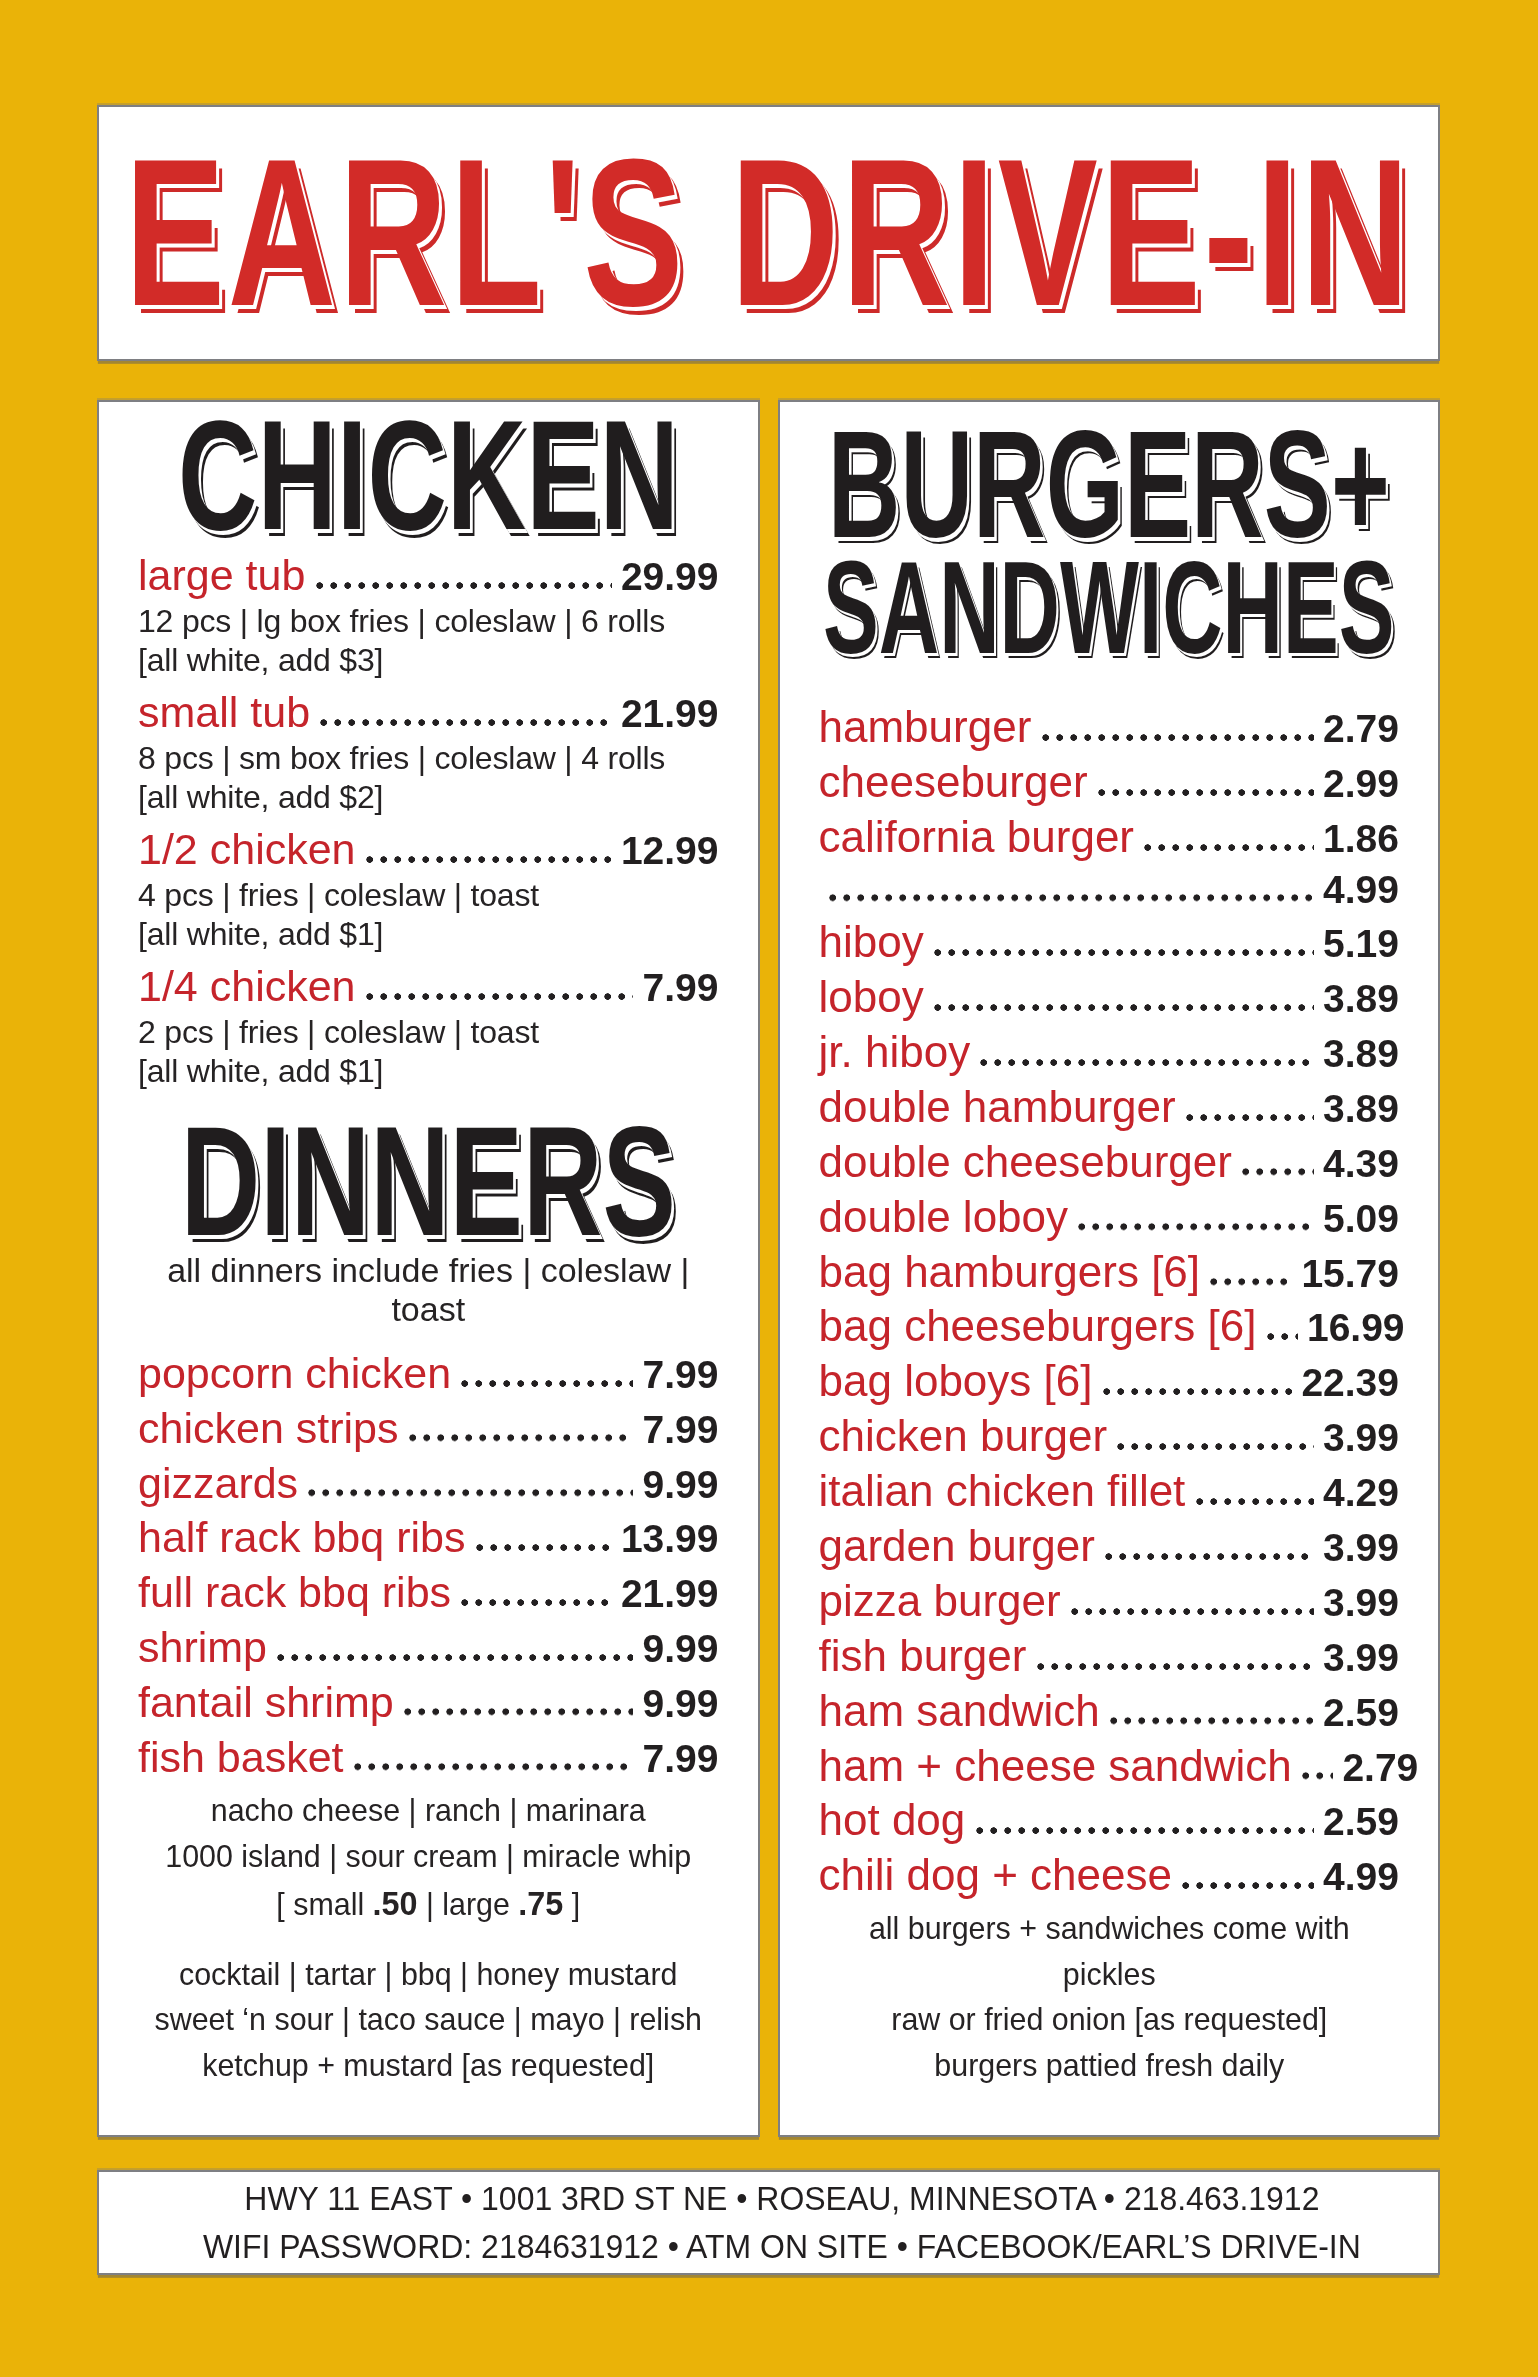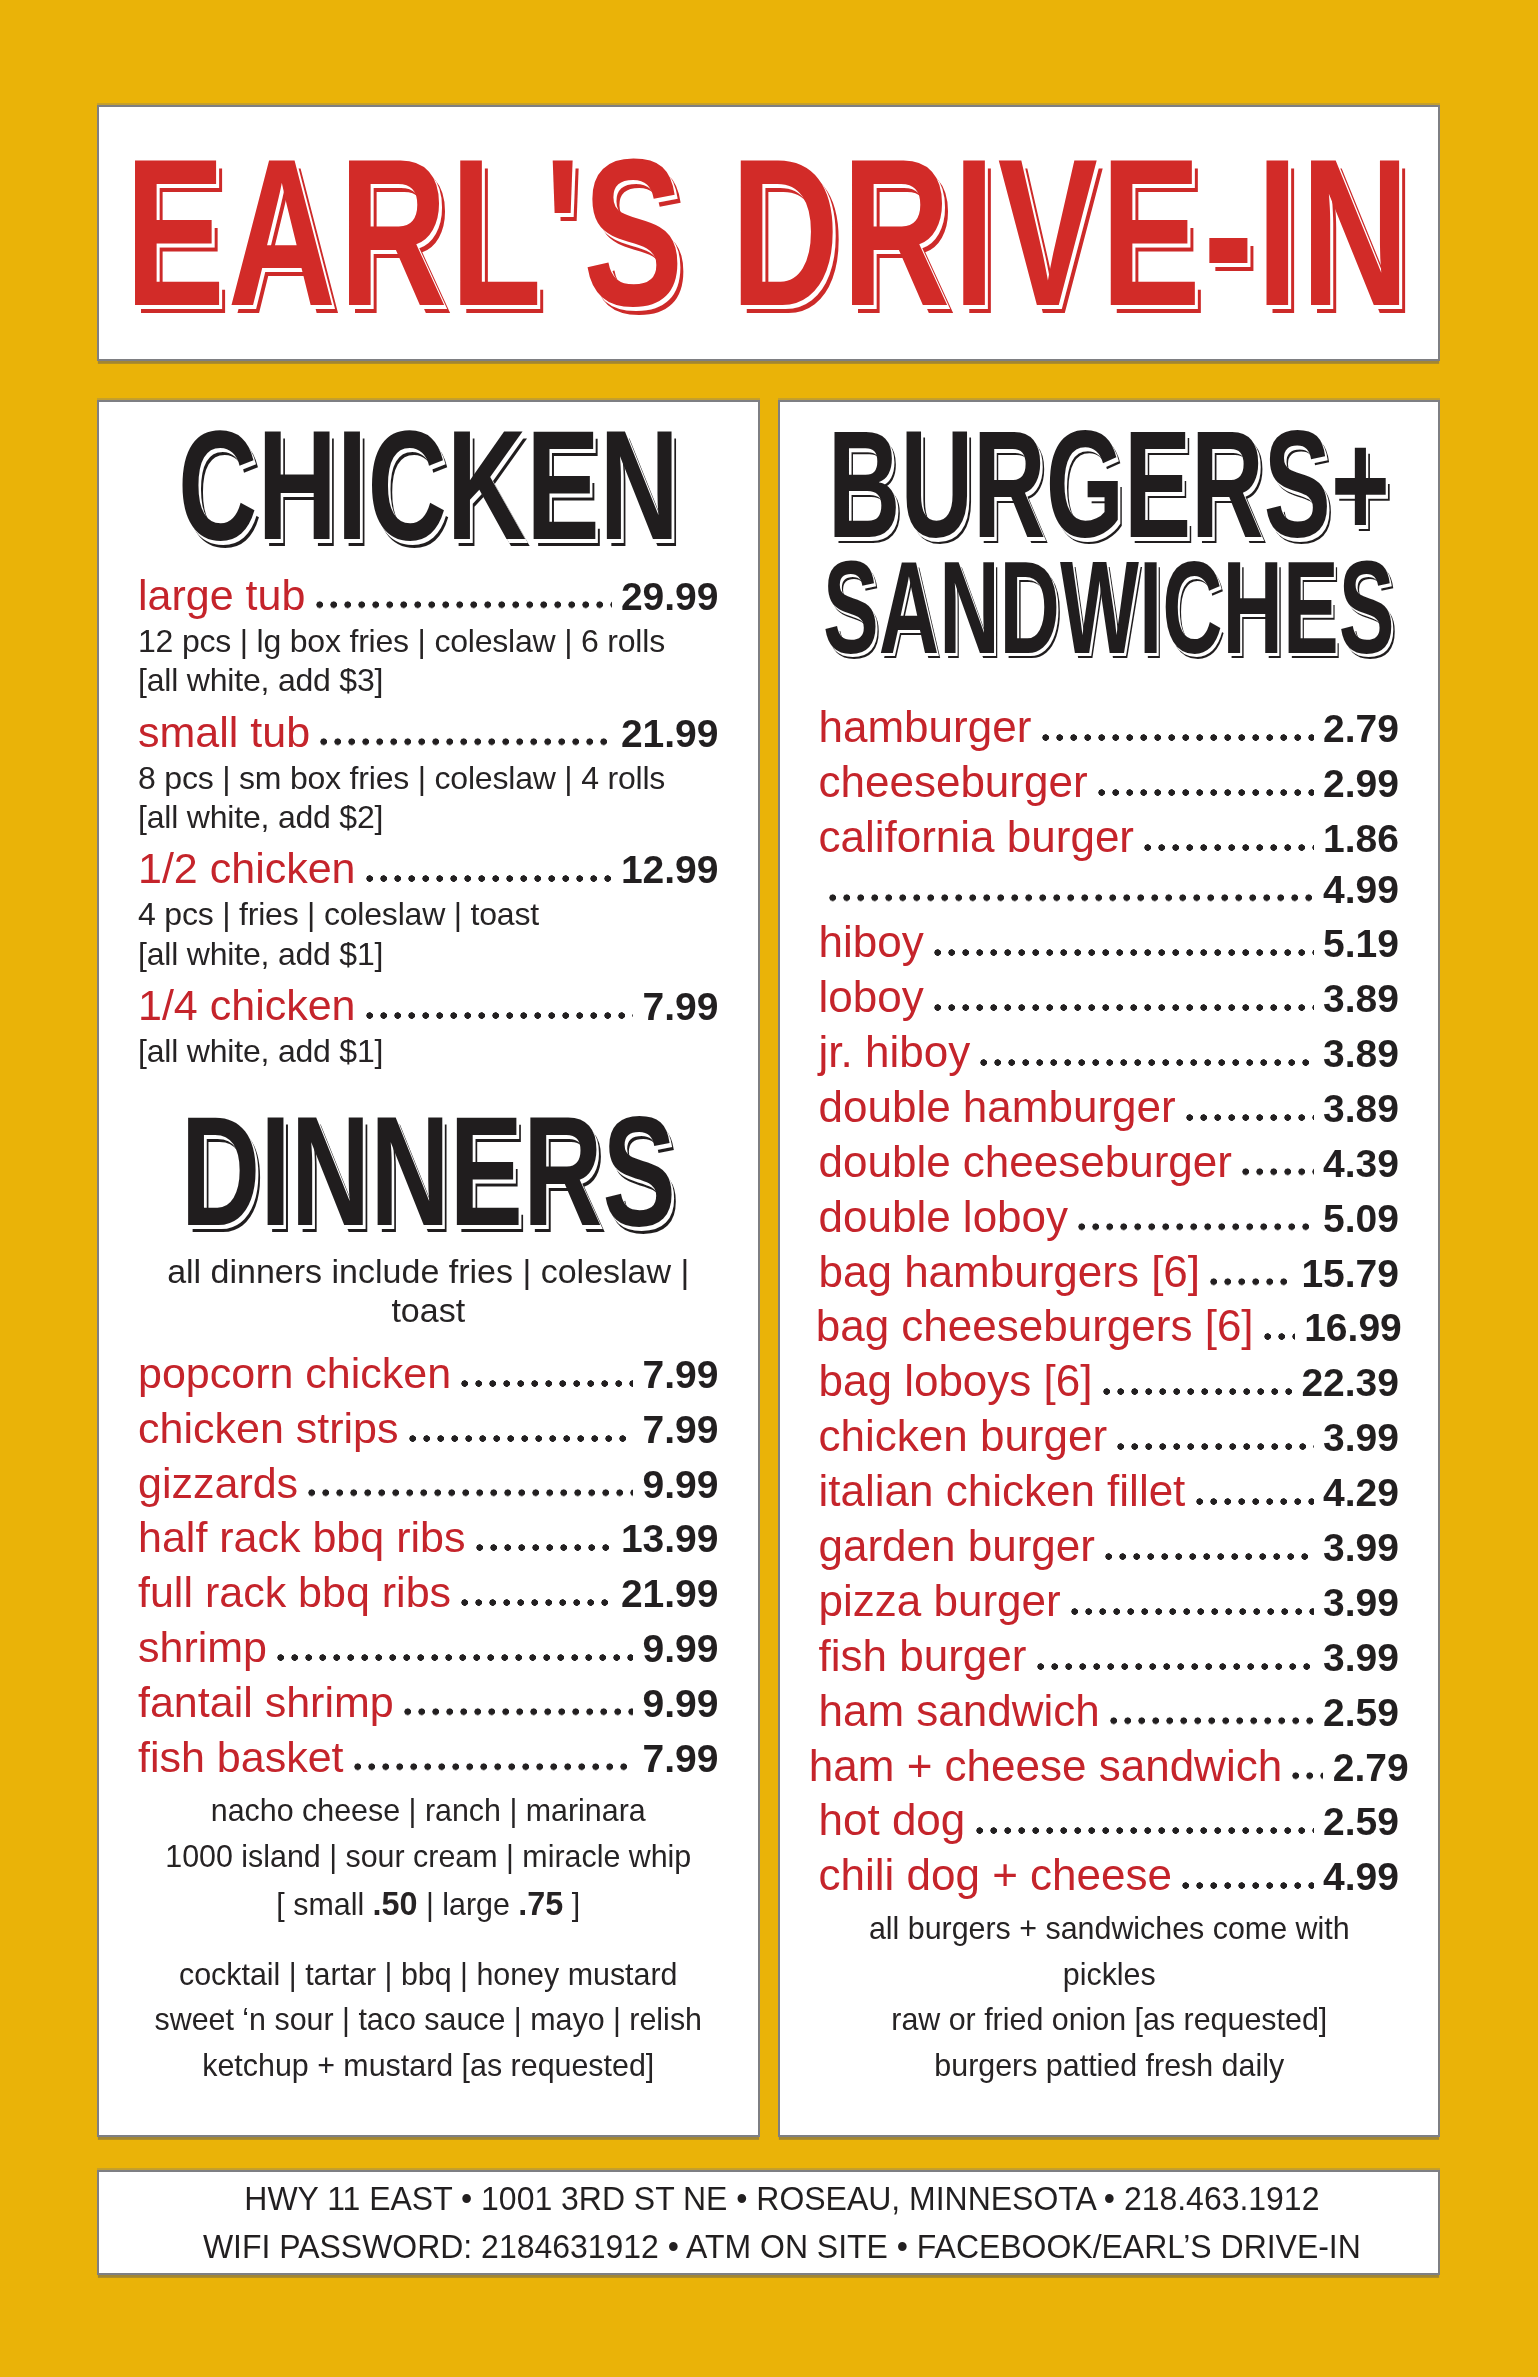--- a/index.html
+++ b/index.html
@@ -71,21 +71,21 @@
   .chicken-list { margin-top: 15px; }
   .chick-item { margin-bottom: 11.2px; }
   .desc {
     font-size: 32px; color: #262324; line-height: 1.08;
     margin-top: 4.7px; letter-spacing: -0.2px; white-space: nowrap;
   }
   .dinners-note { text-align: center; font-size: 34px; color: #262324; margin-top: 9.3px; }
   .dinner-list { margin-top: 20.5px; }
   .dinner-list .row { margin-bottom: 7.5px; }
   .burger-list { margin-top: 39px; }
-  .burger-list .row { margin-bottom: 6.5px; justify-content: center; }
+  .burger-list .row { margin-bottom: 6.5px; }
   .burger-list .nm { font-size: 44px; }
   
   .centernotes {
     margin-top: auto;
     text-align: center;
     font-size: 32px; color: #262324; line-height: 1.42;
     transform: scaleX(0.95); transform-origin: center;
   }
   .centernotes .grp2 { margin-top: 24px; }
   .centernotes b { font-weight: 700; font-size: 34px; }
@@ -142,20 +142,21 @@
           </div>
           <div class="desc">4 pcs | fries | coleslaw | toast</div>
           <div class="desc">[all white, add $1]</div>
         </div>
         <div class="chick-item">
           <div class="row">
             <span class="nm">1/4 chicken</span>
             <span class="dots"></span>
             <span class="pr">7.99</span>
           </div>
+          <div class="desc">2 pcs | fries | coleslaw | toast</div>
           <div class="desc">[all white, add $1]</div>
         </div>
       </div>
 
       <div class="sec-h h-dinners">
         <span>DINNERS</span>
       </div>
       <div class="dinners-note">all dinners include fries | coleslaw | toast</div>
 
       <div class="dinner-list">

